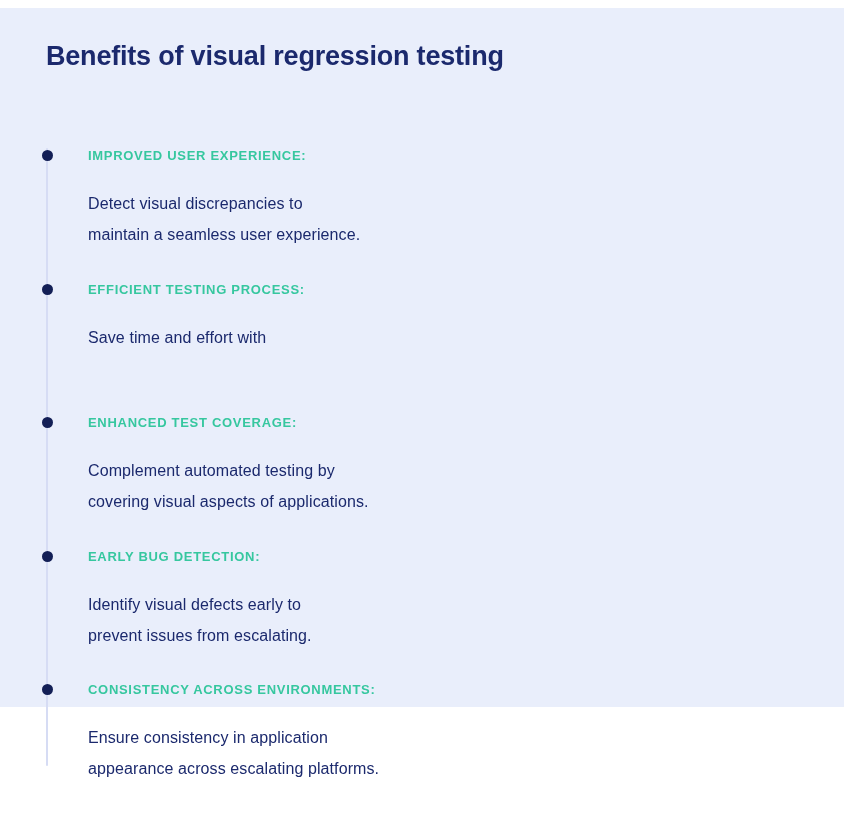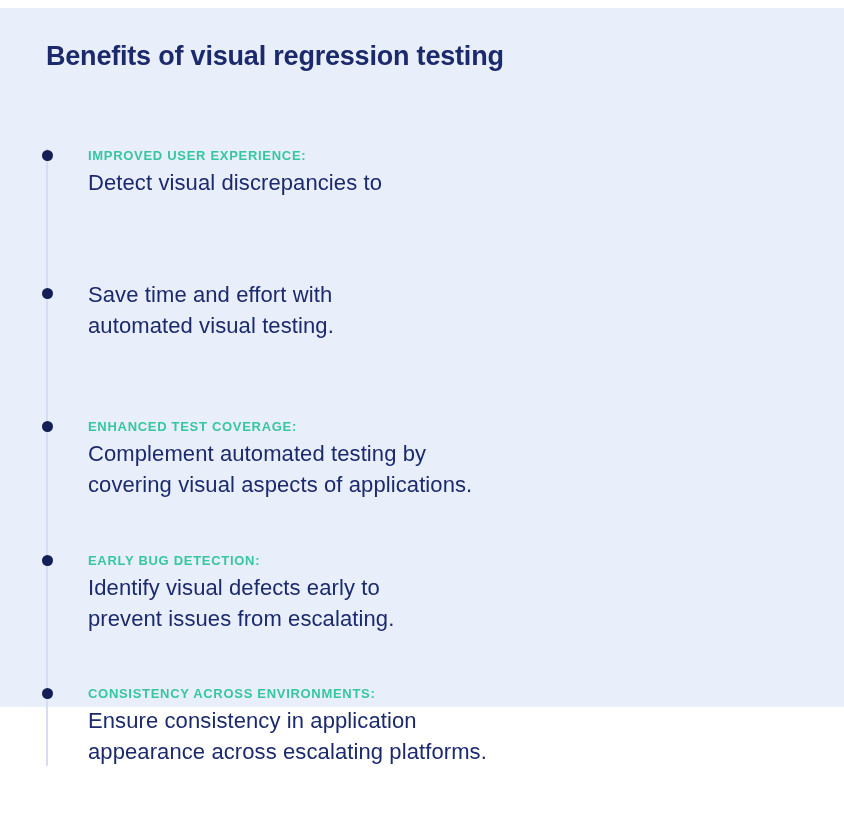--- a/index.html
+++ b/index.html
@@ -66,22 +66,22 @@
   }
   .benefit-heading {
     font-size: 13px;
     font-weight: 700;
     letter-spacing: 0.7px;
     color: #36c79f;
     padding-top: 7px;
     text-transform: uppercase;
   }
   .benefit-body {
-    margin-top: 4px;
-    font-size: 22px;
+    margin-top: 25px;
+    font-size: 16px;
     line-height: 31px;
     color: #1b296d;
     letter-spacing: 0.1px;
   }
 </style>
 </head>
 <body>
 
 <div class="page">
   <div class="canvas">
@@ -90,28 +90,29 @@
 
     <div class="timeline-line"></div>
 
     <div class="benefits">
 
       <div class="benefit">
         <span class="bullet-dot"></span>
         <div class="benefit-heading">IMPROVED USER EXPERIENCE:</div>
         <div class="benefit-body">
           <div>Detect visual discrepancies to</div>
+          <div>maintain a seamless user experience.</div>
         </div>
       </div>
 
       <div class="benefit">
         <span class="bullet-dot"></span>
+        <div class="benefit-heading">EFFICIENT TESTING PROCESS:</div>
         <div class="benefit-body">
           <div>Save time and effort with</div>
-          <div>automated visual testing.</div>
         </div>
       </div>
 
       <div class="benefit">
         <span class="bullet-dot"></span>
         <div class="benefit-heading">ENHANCED TEST COVERAGE:</div>
         <div class="benefit-body">
           <div>Complement automated testing by</div>
           <div>covering visual aspects of applications.</div>
         </div>

